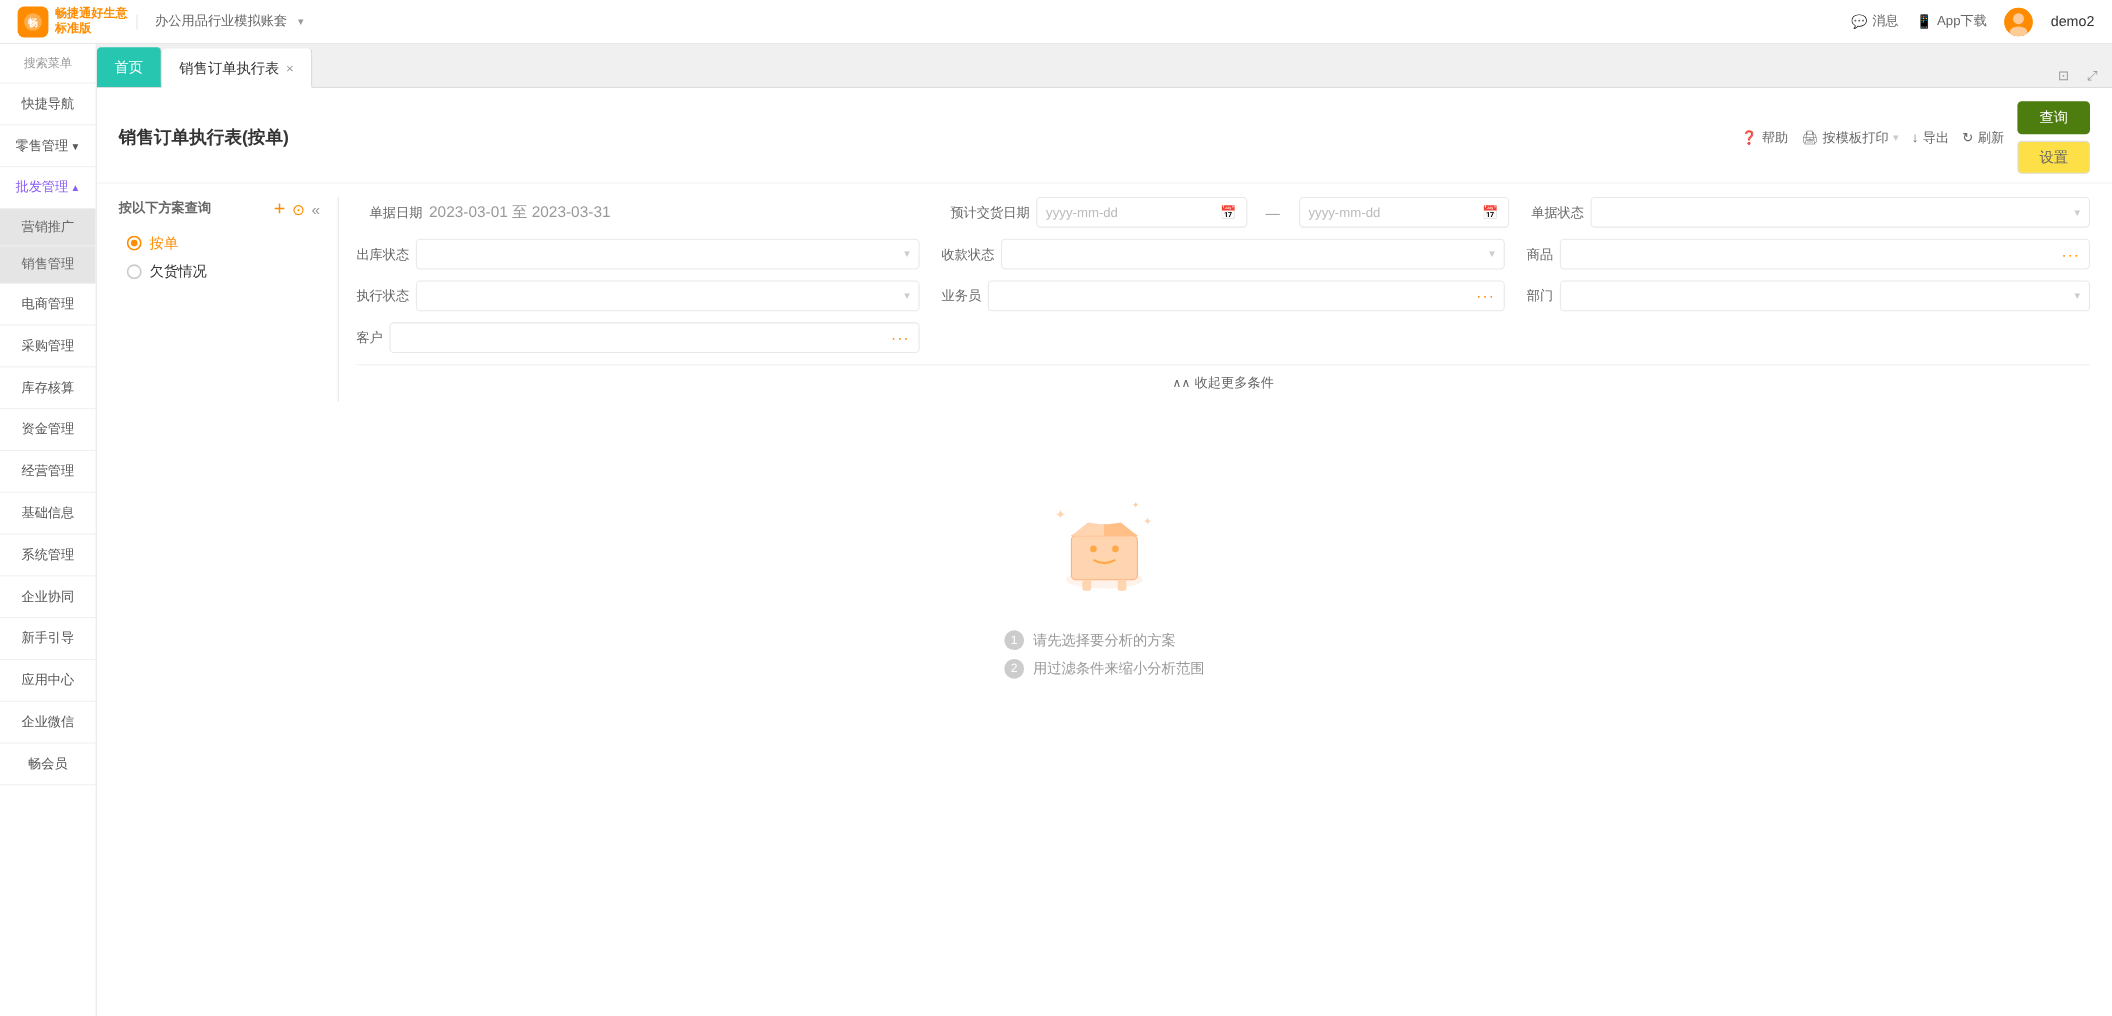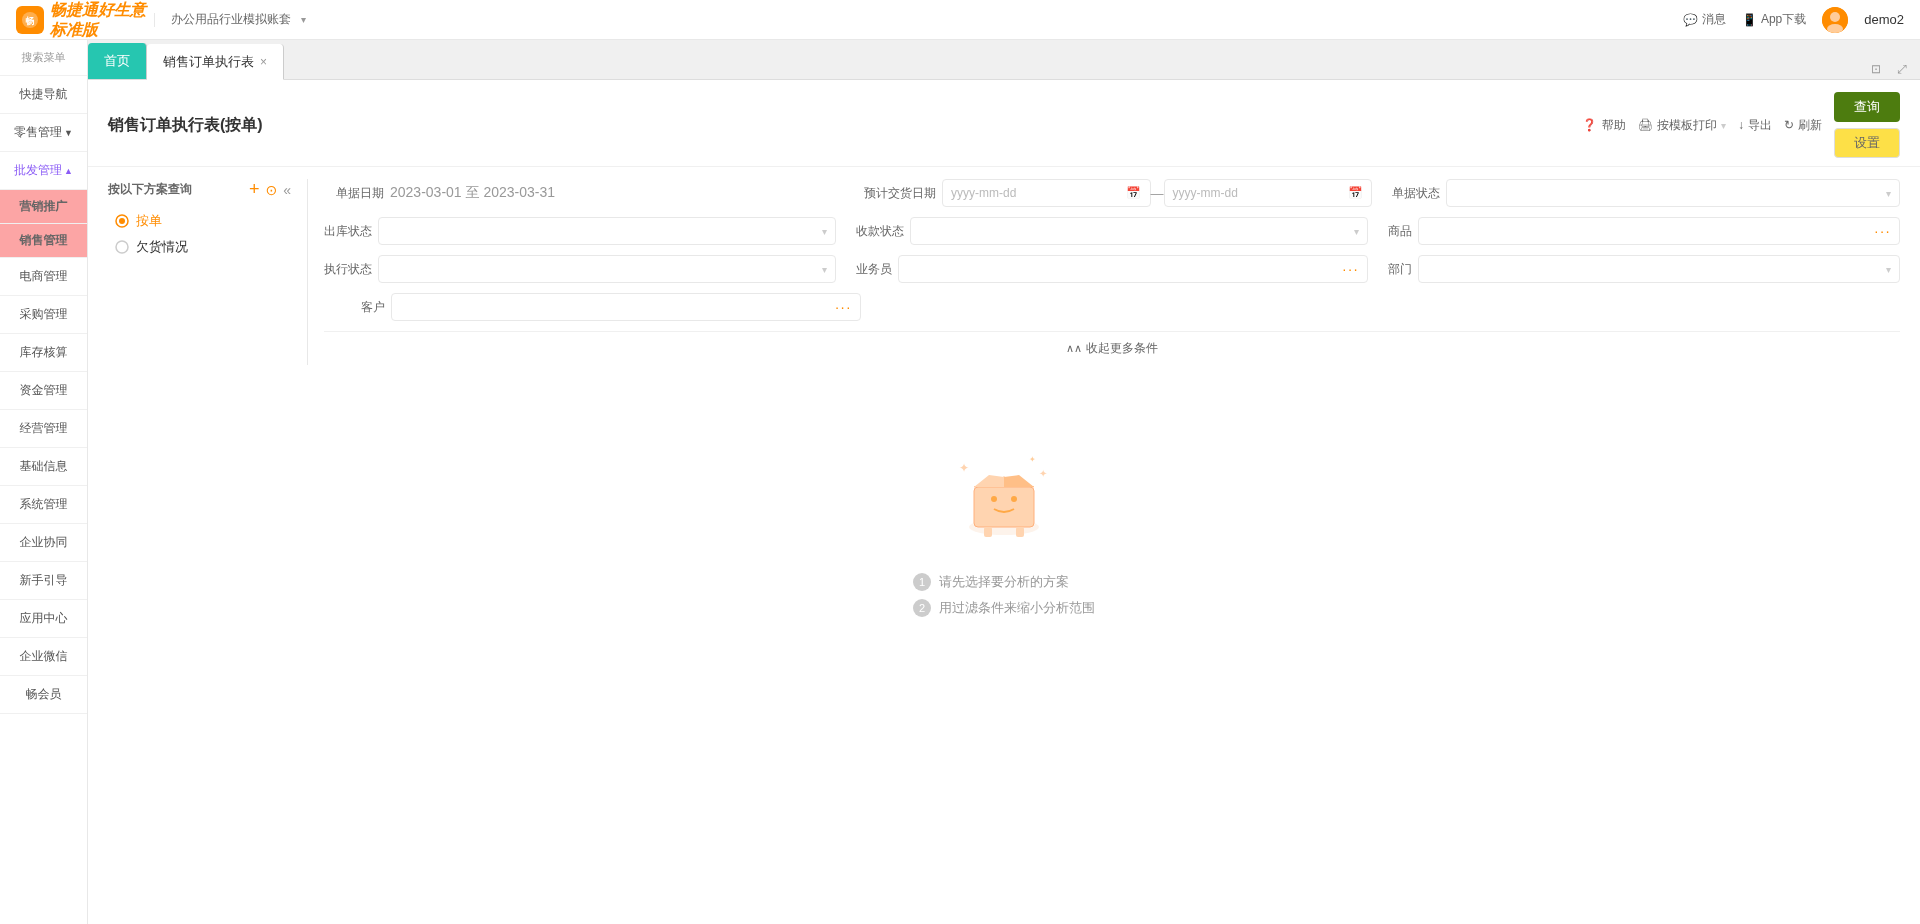--- a/index.html
+++ b/index.html
@@ -3,35 +3,35 @@
   <meta charset="utf-8">
   <style>
     * { box-sizing: border-box; margin: 0; padding: 0; }
     body { font-family: 'Microsoft YaHei', Arial, sans-serif; font-size: 13px; background: #f5f5f5; color: #333; display: flex; flex-direction: column; height: 924px; overflow: hidden; }
 
     
     .top-bar { height: 40px; background: #fff; display: flex; align-items: center; padding: 0 16px; border-bottom: 1px solid #e8e8e8; justify-content: space-between; }
     .top-bar-left { display: flex; align-items: center; gap: 8px; }
     .logo-area { display: flex; align-items: center; gap: 6px; }
     .logo-icon { width: 28px; height: 28px; background: #ff8c00; border-radius: 6px; display: flex; align-items: center; justify-content: center; color: white; font-size: 10px; font-weight: bold; }
-    .logo-text { font-size: 16px; color: #ff8c00; font-weight: bold; line-height: 1.2; font-style: italic; }
+    .logo-text { font-size: 11px; color: #ff8c00; font-weight: bold; line-height: 1.2; }
     .top-bar-title { font-size: 12px; color: #666; margin-left: 8px; }
     .top-bar-dropdown { color: #999; font-size: 10px; margin-left: 2px; cursor: pointer; }
     .top-bar-right { display: flex; align-items: center; gap: 16px; }
     .top-bar-action { display: flex; align-items: center; gap: 4px; color: #666; font-size: 12px; cursor: pointer; }
     .user-avatar { width: 26px; height: 26px; border-radius: 50%; background: #ff8c00; display: flex; align-items: center; justify-content: center; color: white; font-size: 10px; overflow: hidden; }
 
     
     .main-layout { display: flex; flex: 1; overflow: hidden; }
 
     
     .sidebar { width: 88px; background: #fff; border-right: 1px solid #e8e8e8; display: flex; flex-direction: column; overflow-y: auto; }
     .sidebar-item { padding: 10px 4px; text-align: center; cursor: pointer; font-size: 12px; color: #555; border-bottom: 1px solid #f0f0f0; transition: background 0.2s; }
     .sidebar-item.has-arrow { display: flex; align-items: center; justify-content: center; gap: 2px; }
-    .sidebar-sub { background: #fca5a5; font-weight: bold; }
+    .sidebar-sub { background: #e5e5e5; }
     .sidebar-sub .sidebar-item { font-size: 12px; color: #666; padding: 8px 4px; }
 
     
     .content-area { flex: 1; display: flex; flex-direction: column; overflow: hidden; }
 
     
     .tab-bar { height: 40px; background: #f0f0f0; display: flex; align-items: flex-end; padding-left: 0; border-bottom: 1px solid #ddd; }
     .tab { height: 36px; padding: 0 16px; display: flex; align-items: center; gap: 6px; cursor: pointer; font-size: 13px; color: #666; background: #e0e0e0; border-right: 1px solid #ccc; border-top-left-radius: 4px; border-top-right-radius: 4px; }
     .tab.home { background: #26c6b0; color: white; }
     .tab.active { background: #fff; color: #333; border-bottom: 1px solid #fff; margin-bottom: -1px; align-items: center; }
@@ -238,21 +238,21 @@
               <div class="field-group">
                 <span class="field-label">单据日期</span>
                 <div class="field-control">
                   <span style="font-size:14px;color:#999;">2023-03-01 至 2023-03-31</span>
                 </div>
               </div>
 
               <div class="field-group">
                 <span class="field-label">预计交货日期</span>
                 <div class="field-control">
-                  <div style="display:flex;align-items:center;gap:0;">
+                  <div style="display:flex;align-items:center;gap:17px;">
                     <div class="input-box" style="flex:1;">
                       <span style="color:#bbb;font-size:12px;">yyyy-mm-dd</span>
                       <span style="color:#ff8c00;font-size:12px;">📅</span>
                     </div>
                     <span style="color:#999;">—</span>
                     <div class="input-box" style="flex:1;">
                       <span style="color:#bbb;font-size:12px;">yyyy-mm-dd</span>
                       <span style="color:#ff8c00;font-size:12px;">📅</span>
                     </div>
                   </div>
@@ -323,21 +323,21 @@
                 <span class="field-label">部门</span>
                 <div class="field-control">
                   <div class="select-box">
                     <span></span>
                     <span style="font-size:10px;color:#ccc;">▾</span>
                   </div>
                 </div>
               </div>
             </div>
 
-            <div style="display:grid;grid-template-columns:1fr 1fr 1fr;gap:10px 20px;margin-bottom:10px;margin-left:37px;">
+            <div style="display:grid;grid-template-columns:1fr 1fr 1fr;gap:10px 20px;margin-bottom:10px;">
               <div class="field-group">
                 <span class="field-label">客户</span>
                 <div class="field-control">
                   <div class="input-box">
                     <span></span>
                     <span class="ellipsis-btn">···</span>
                   </div>
                 </div>
               </div>
             </div>

